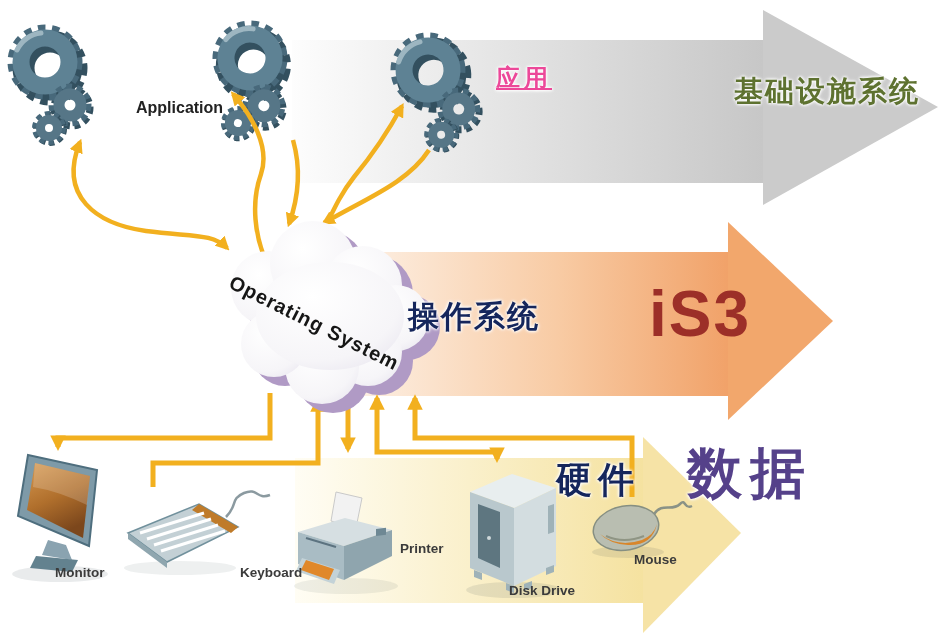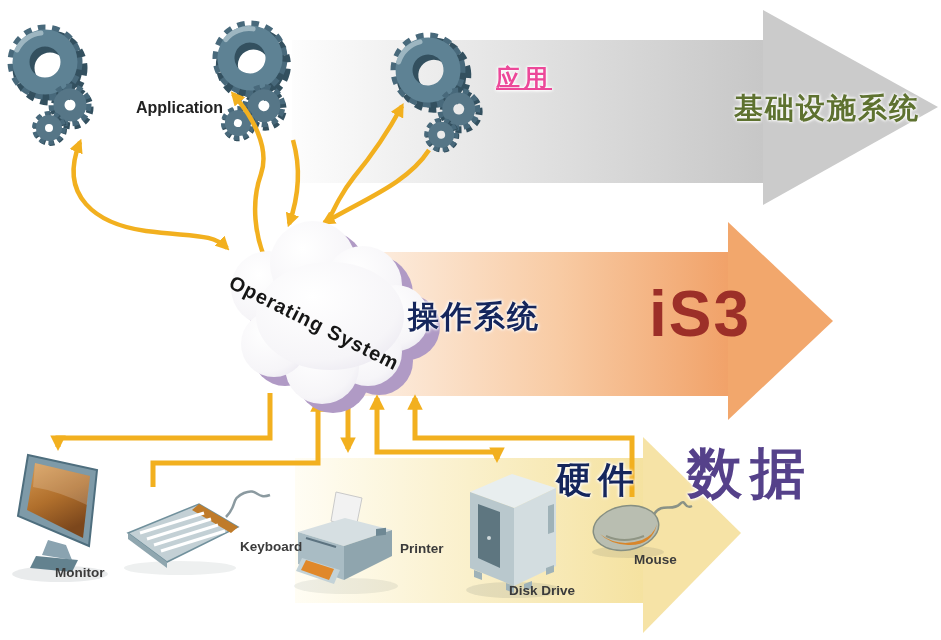--- a/index.html
+++ b/index.html
@@ -6,30 +6,30 @@
   .canvas{
     position:relative;width:941px;height:640px;overflow:hidden;background:#ffffff;
     font-family:"Liberation Sans","DejaVu Sans",sans-serif;
   }
   .canvas svg{position:absolute;left:0;top:0;}
   .lbl{position:absolute;font-weight:bold;white-space:nowrap;line-height:1;}
   .halo{text-shadow:0 0 3px #fff,0 0 3px #fff,0 0 4px #fff;}
   #lbl-application{left:96px;top:100px;font-size:16px;color:#222;margin-left:40px;}
   #lbl-yingyong{left:496px;top:66px;font-size:24px;letter-spacing:4px;color:#ec4899;text-decoration:underline;}
   #lbl-fuwu{left:737px;top:24px;font-size:55px;letter-spacing:13px;color:#5E7230;}
-  #lbl-jichu{left:734px;top:94px;font-size:29px;letter-spacing:2px;color:#5E7230;}
+  #lbl-jichu{left:734px;top:77px;font-size:29px;letter-spacing:2px;color:#5E7230;}
   #lbl-os{left:235px;top:272px;font-size:20px;color:#161616;transform:rotate(26.5deg);transform-origin:left top;letter-spacing:1px;text-shadow:0 0 2px #fff;}
   #lbl-caozuo{left:408px;top:301px;font-size:31px;letter-spacing:2px;color:#15265C;}
   #lbl-is3{left:649px;top:282px;font-size:64px;letter-spacing:2px;color:#9C2F28;}
   #lbl-yingjian{left:556px;top:462px;font-size:36px;letter-spacing:6px;color:#15265C;}
   #lbl-shuju{left:687px;top:446px;font-size:55px;letter-spacing:8px;color:#55418A;}
   #lbl-caiji{left:686px;top:506px;font-size:24px;color:#5D4B94;}
   .devlbl{font-size:13.5px;color:#3b3b3b;}
   #lbl-monitor{left:55px;top:566px;}
-  #lbl-keyboard{left:216px;top:540px;padding-left:24px;}
+  #lbl-keyboard{left:216px;top:566px;padding-left:24px;}
   #lbl-printer{left:400px;top:542px;}
   #lbl-disk{left:509px;top:584px;}
   #lbl-mouse{left:634px;top:553px;}
 </style>
 </head>
 <body>
 
 <div class="canvas">
 
   <svg width="941" height="640" viewBox="0 0 941 640">

